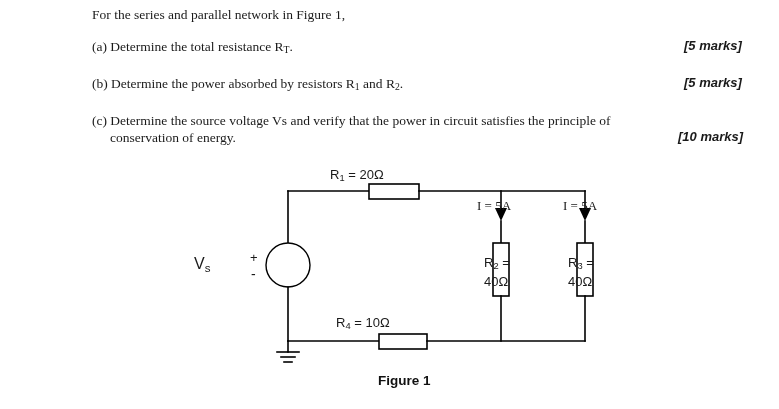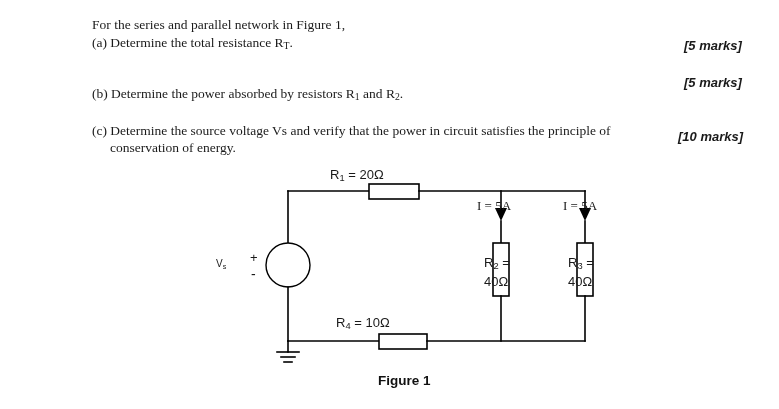--- a/index.html
+++ b/index.html
@@ -22,24 +22,23 @@
   }
 
   
   .qtext {
     position: absolute;
     font-family: "Liberation Serif", "DejaVu Serif", serif;
     font-size: 13.5px;
     line-height: 17px;
     color: #1a1a1a;
     white-space: nowrap;
-    margin-top: 10px;
   }
   .intro { left: 92px; top: 6px; }
-  .qa    { left: 92px; top: 24px; }
+  .qa    { left: 92px; top: 38px; }
   .qb    { left: 92px; top: 75px; }
   .qc    { left: 92px; top: 112px; }
   .qc2   { left: 110px; top: 129px; }
 
   .marks {
     position: absolute;
     font-family: Liberation Sans, sans-serif;
     font-size: 13px;
     font-style: italic;
     font-weight: bold;
@@ -94,23 +93,23 @@
     font-family: "Liberation Serif", "DejaVu Serif", serif;
     font-size: 13px;
   }
   .lbl-r1 { left: 330px; top: 167px; }
   .lbl-r4 { left: 336px; top: 315px; }
   .lbl-r2 { left: 484px; top: 255px; }
   .lbl-r3 { left: 568px; top: 255px; }
   .lbl-i1 { left: 477px; top: 198px; }
   .lbl-i2 { left: 563px; top: 198px; }
   .lbl-vs {
-    left: 216px; top: 256px;
-    font-family: "Liberation Sans", "DejaVu Sans", sans-serif;
-    font-size: 10px;
+    left: 194px; top: 256px;
+    font-family: "Liberation Sans", "DejaVu Sans", sans-serif;
+    font-size: 16px;
   }
   .lbl-plus {
     left: 250px; top: 250px;
     font-family: "Liberation Sans", "DejaVu Sans", sans-serif;
     font-size: 13px;
   }
   .lbl-minus {
     left: 251px; top: 267px;
     font-family: "Liberation Sans", "DejaVu Sans", sans-serif;
     font-size: 14px;

